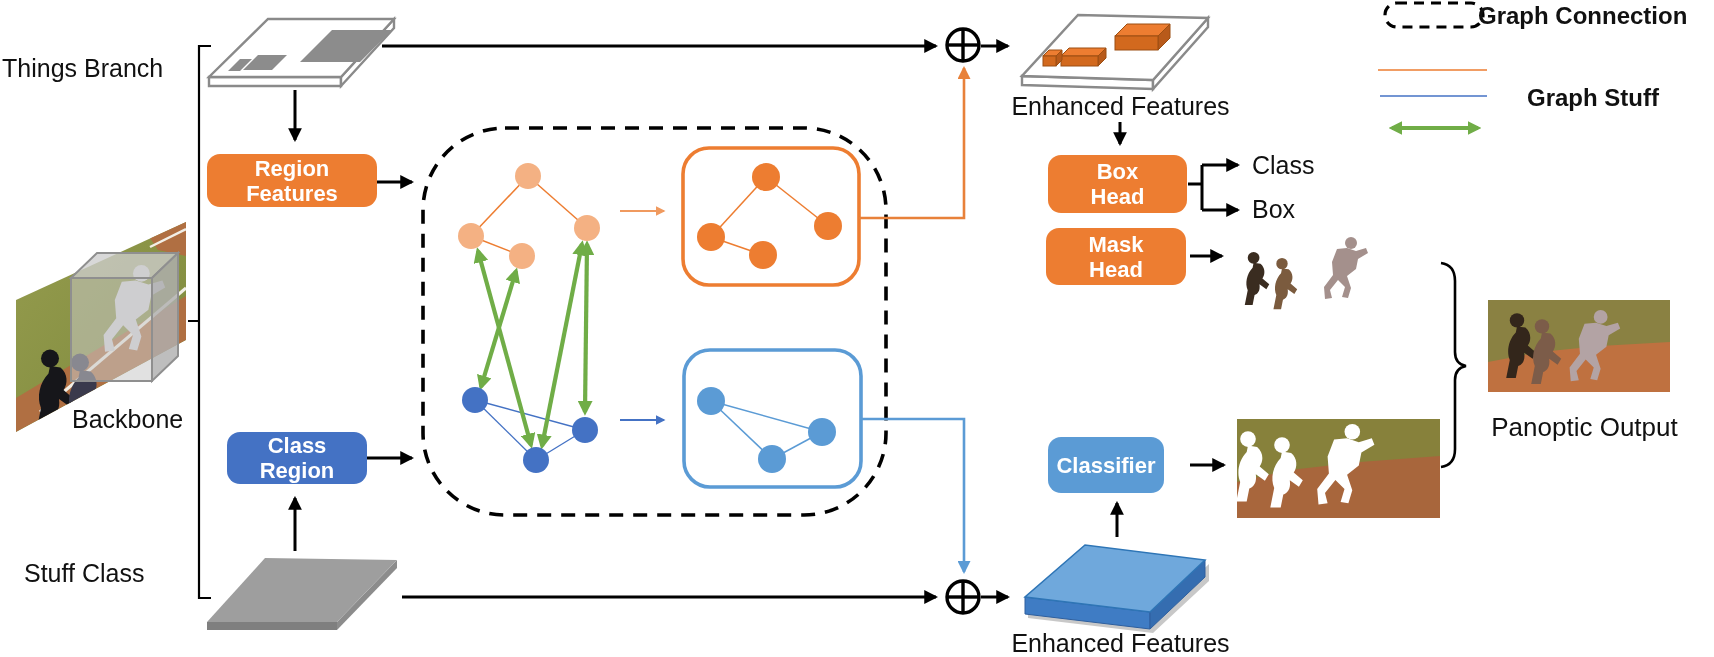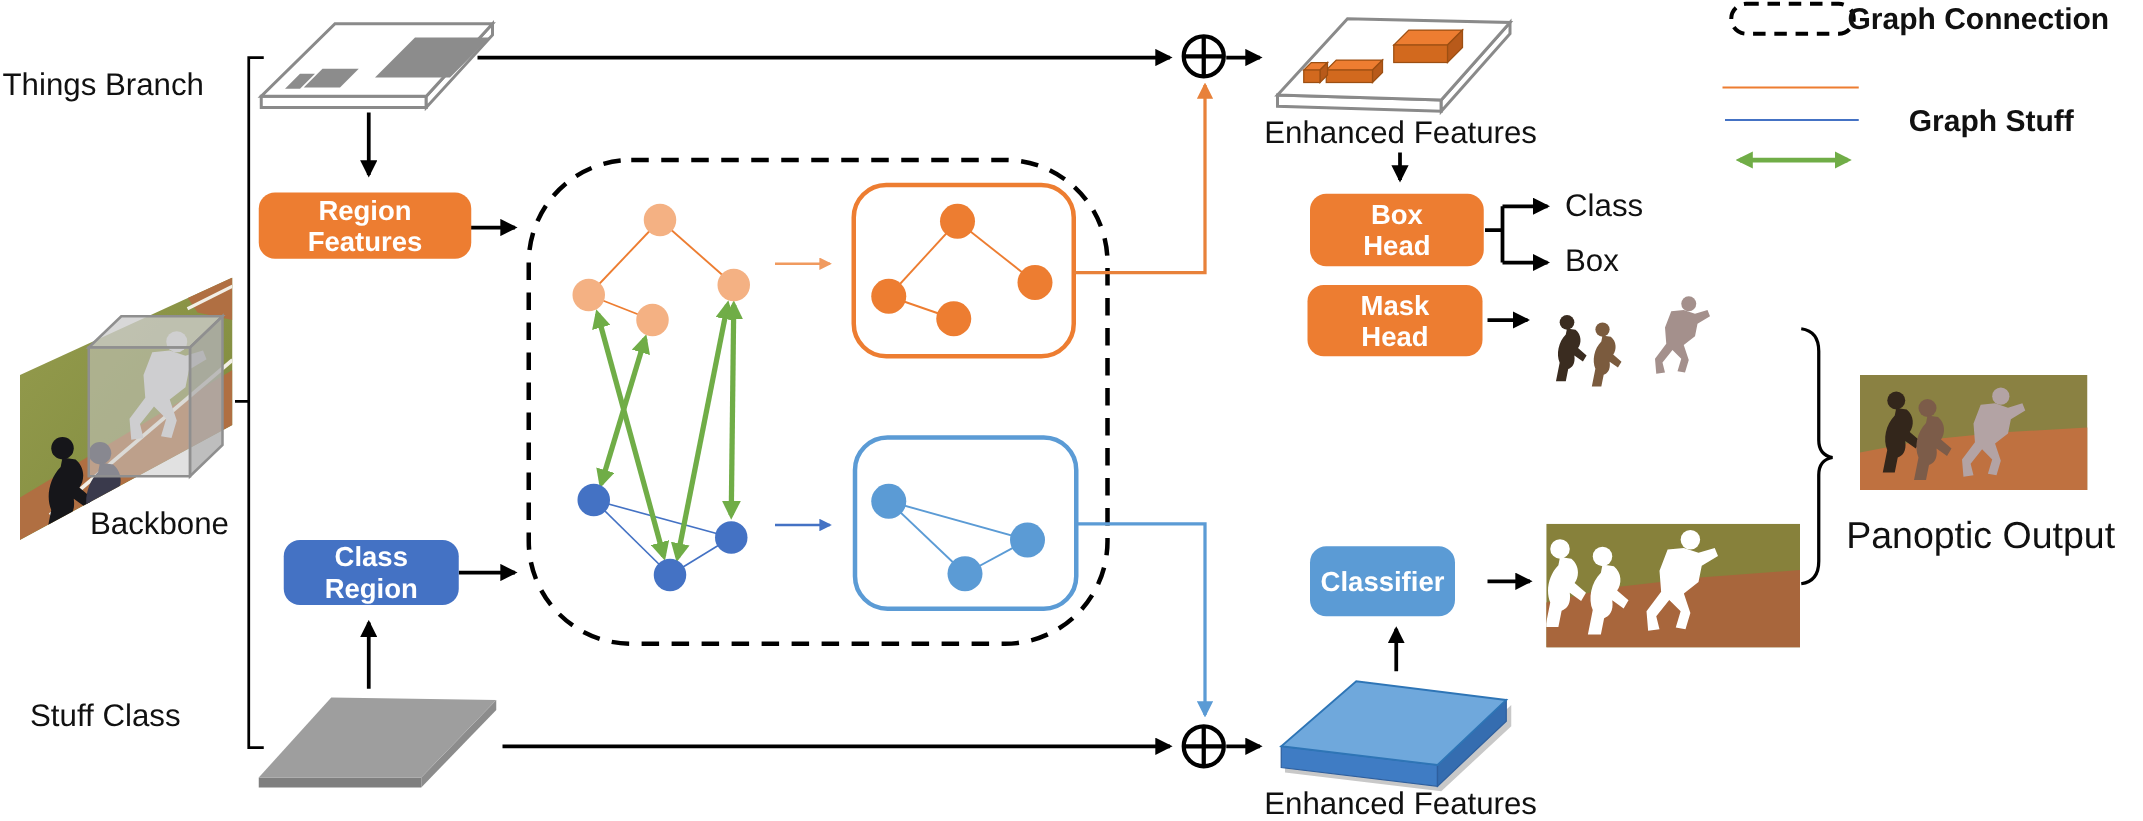--- a/index.html
+++ b/index.html
@@ -241,21 +241,21 @@
   </g>
 </svg>
 
 <div class="lbl" style="left:2px;top:54px;font-size:25px;">Things Branch</div>
 <div class="lbl" style="left:24px;top:559px;font-size:25px;">Stuff Class</div>
 <div class="lbl" style="left:72px;top:405px;font-size:25px;">Backbone</div>
 <div class="lbl ctr" style="left:1000px;top:92px;width:241px;font-size:25px;">Enhanced Features</div>
 <div class="lbl ctr" style="left:1000px;top:629px;width:241px;font-size:25px;">Enhanced Features</div>
 <div class="lbl" style="left:1252px;top:151px;font-size:25px;">Class</div>
 <div class="lbl" style="left:1252px;top:195px;font-size:25px;">Box</div>
-<div class="lbl ctr" style="left:1472px;top:412px;width:225px;font-size:30px;">Panoptic Output</div>
+<div class="lbl ctr" style="left:1472px;top:412px;width:225px;font-size:26px;">Panoptic Output</div>
 <div class="lbl" style="left:1478px;top:2px;font-size:24px;font-weight:600;">Graph Connection</div>
 <div class="lbl" style="left:1527px;top:84px;font-size:24px;font-weight:600;">Graph Stuff</div>
 
 <div class="nodebox orange-bg" style="left:207px;top:154px;width:170px;height:53px;font-size:22px;">
   <span>Region</span>
   <span>Features</span>
 </div>
 <div class="nodebox blue-bg" style="left:227px;top:432px;width:140px;height:52px;font-size:22px;">
   <span>Class</span>
   <span>Region</span>

